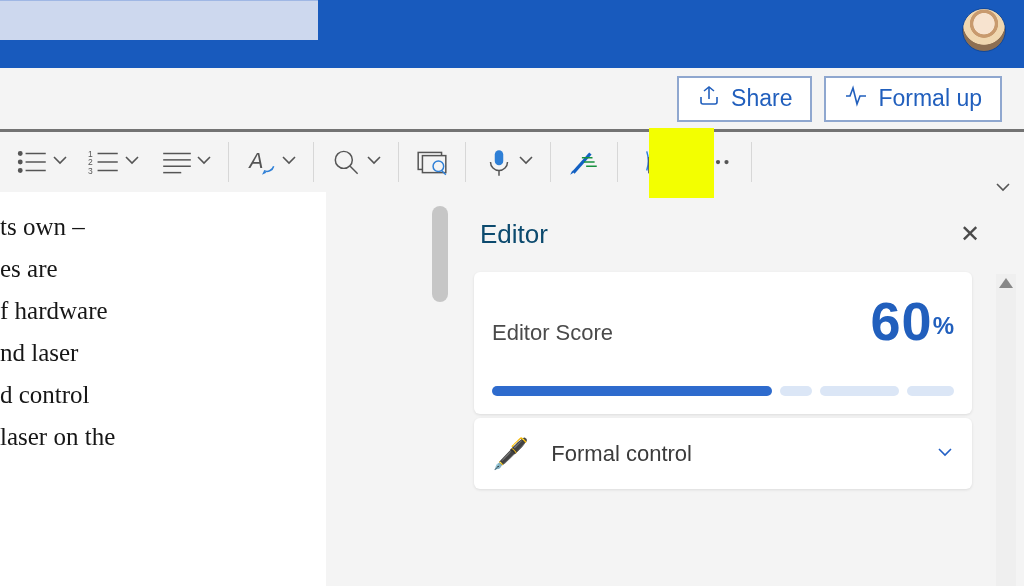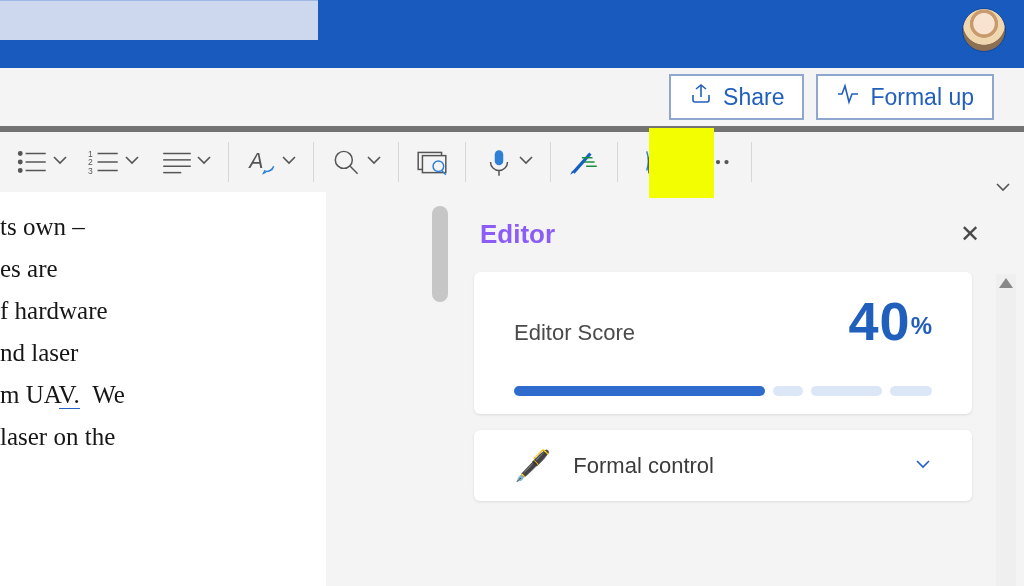--- a/index.html
+++ b/index.html
@@ -32,23 +32,23 @@
     border-radius: 50%;
     background: radial-gradient(circle at 50% 35%, #f7e3cf 0 30%, #c89a6e 32% 40%, #f0d7b0 42% 60%, #8d6f52 62% 100%);
     border: 1px solid #11489a;
   }
   .action-row {
     background: #f4f4f4;
     height: 64px;
     display: flex;
     justify-content: flex-end;
     align-items: center;
-    padding-right: 30px;
+    padding-right: 22px;
     gap: 12px;
-    border-bottom: 6px solid #737373;
+    border-bottom: 3px solid #737373;
   }
   .action-btn {
     display: inline-flex;
     align-items: center;
     gap: 10px;
     border: 2px solid #8fa7cf;
     background: #fff;
     color: #215fbd;
     font-size: 23px;
     padding: 6px 18px;
@@ -138,35 +138,35 @@
     position: relative;
   }
   .panel-header {
     display: flex;
     align-items: center;
     justify-content: space-between;
     padding: 10px 28px 18px 6px;
   }
   .panel-title {
     font-size: 26px;
-    font-weight: 700;
-    color: #8b5cf6;
+    font-weight: 400;
+    color: #0c4a6e;
   }
   .panel-close {
     font-size: 24px;
     color: #4a4a4a;
     cursor: pointer;
     padding: 6px 10px;
   }
   .card {
     background: #fff;
     border-radius: 6px;
     box-shadow: 0 1px 3px rgba(0,0,0,0.10);
-    margin: 0 46px 16px 0;
-    padding: 18px 40px;
+    margin: 0 46px 4px 0;
+    padding: 18px 18px;
   }
   .score-row {
     display: flex;
     align-items: baseline;
     justify-content: space-between;
   }
   .score-label { font-size: 22px; color: #4a4a4a; }
   .score-val { font-size: 54px; font-weight: 600; color: #215fbd; letter-spacing: 1px; }
   .score-pct { font-size: 24px; font-weight: 700; vertical-align: super; color:#215fbd; }
   .progress {
@@ -364,40 +364,40 @@
 </div>
 
 <div class="workspace">
   <div class="doc-area">
     <div class="doc-gutter-right"></div>
     <div style="position:relative; z-index:1; width:326px; padding-left:0;">
       <div class="line wrapright">ts own –</div>
       <div class="line wrapright">es are</div>
       <div class="line wrapright">f hardware</div>
       <div class="line wrapright">nd laser</div>
+      <div class="line wrapright">d control</div>
       <div class="line wrapright"></div>
-      <div class="line wrapright">m UA<span class="uav-underline">V.</span>&nbsp;&nbsp;We</div>
       <div class="line wrapright">laser on the</div>
     </div>
     <div class="doc-scroll"></div>
   </div>
 
   <div class="panel-wrap">
     <div class="panel-header">
       <div class="panel-title">Editor</div>
       <div class="panel-close">
         <span>✕</span>
       </div>
     </div>
 
     <div class="card">
       <div class="score-row">
         <div class="score-label">Editor Score</div>
         <div>
-          <span class="score-val">40</span><span class="score-pct">%</span>
+          <span class="score-val">60</span><span class="score-pct">%</span>
         </div>
       </div>
       <div class="progress">
         <div class="seg fill seg1"></div>
         <div class="seg seg2"></div>
         <div class="seg seg3"></div>
         <div class="seg seg4"></div>
       </div>
     </div>
 

